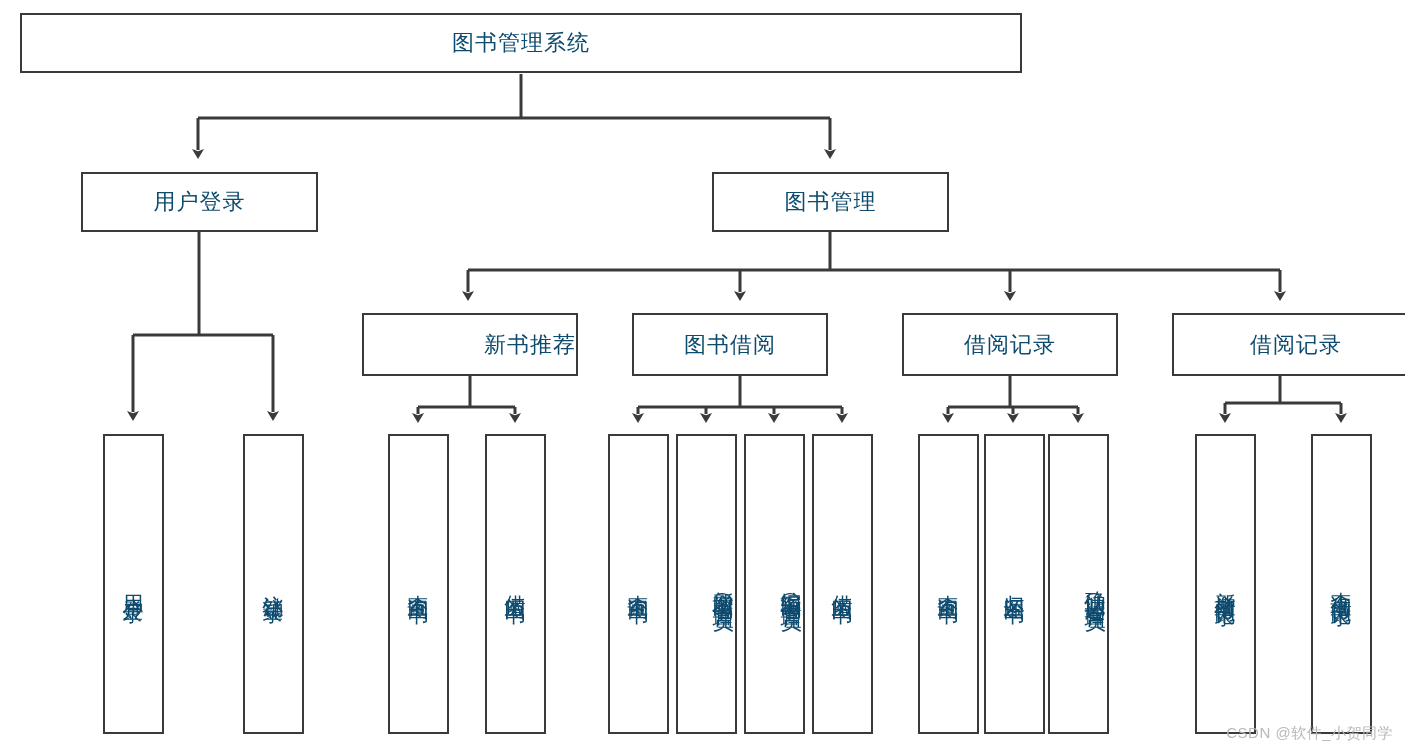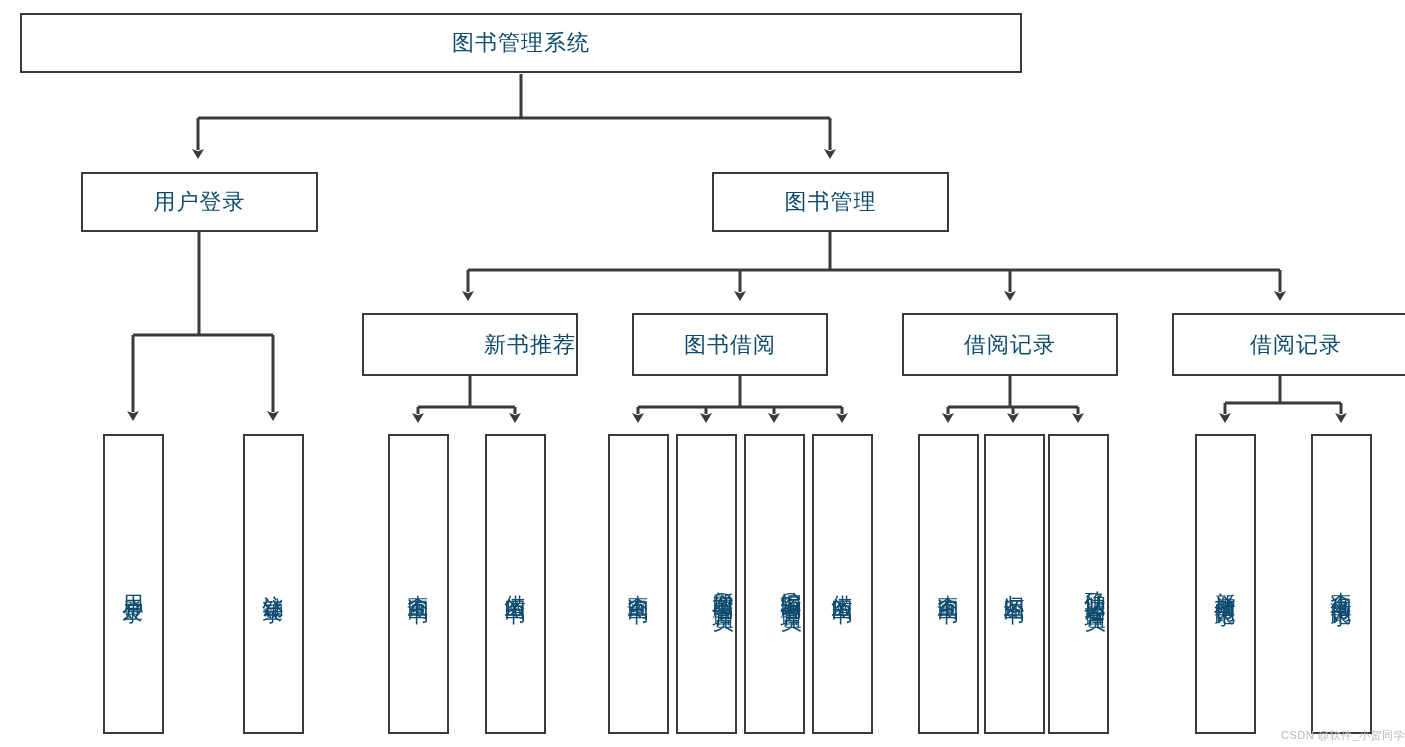--- a/index.html
+++ b/index.html
@@ -48,23 +48,23 @@
     align-items: flex-start;
     padding-top: 6px;
     white-space: nowrap;
   }
   .node-v.v-center {
     align-items: center;
     padding-top: 0;
   }
   #watermark {
     position: absolute;
-    right: 0;
+    right: 12px;
     bottom: 4px;
-    font-size: 11px;
+    font-size: 15px;
     color: #b9b9b9;
     white-space: nowrap;
     letter-spacing: 0.5px;
   }
 </style>
 </head>
 <body>
 
 <div id="diagram-root">
 

